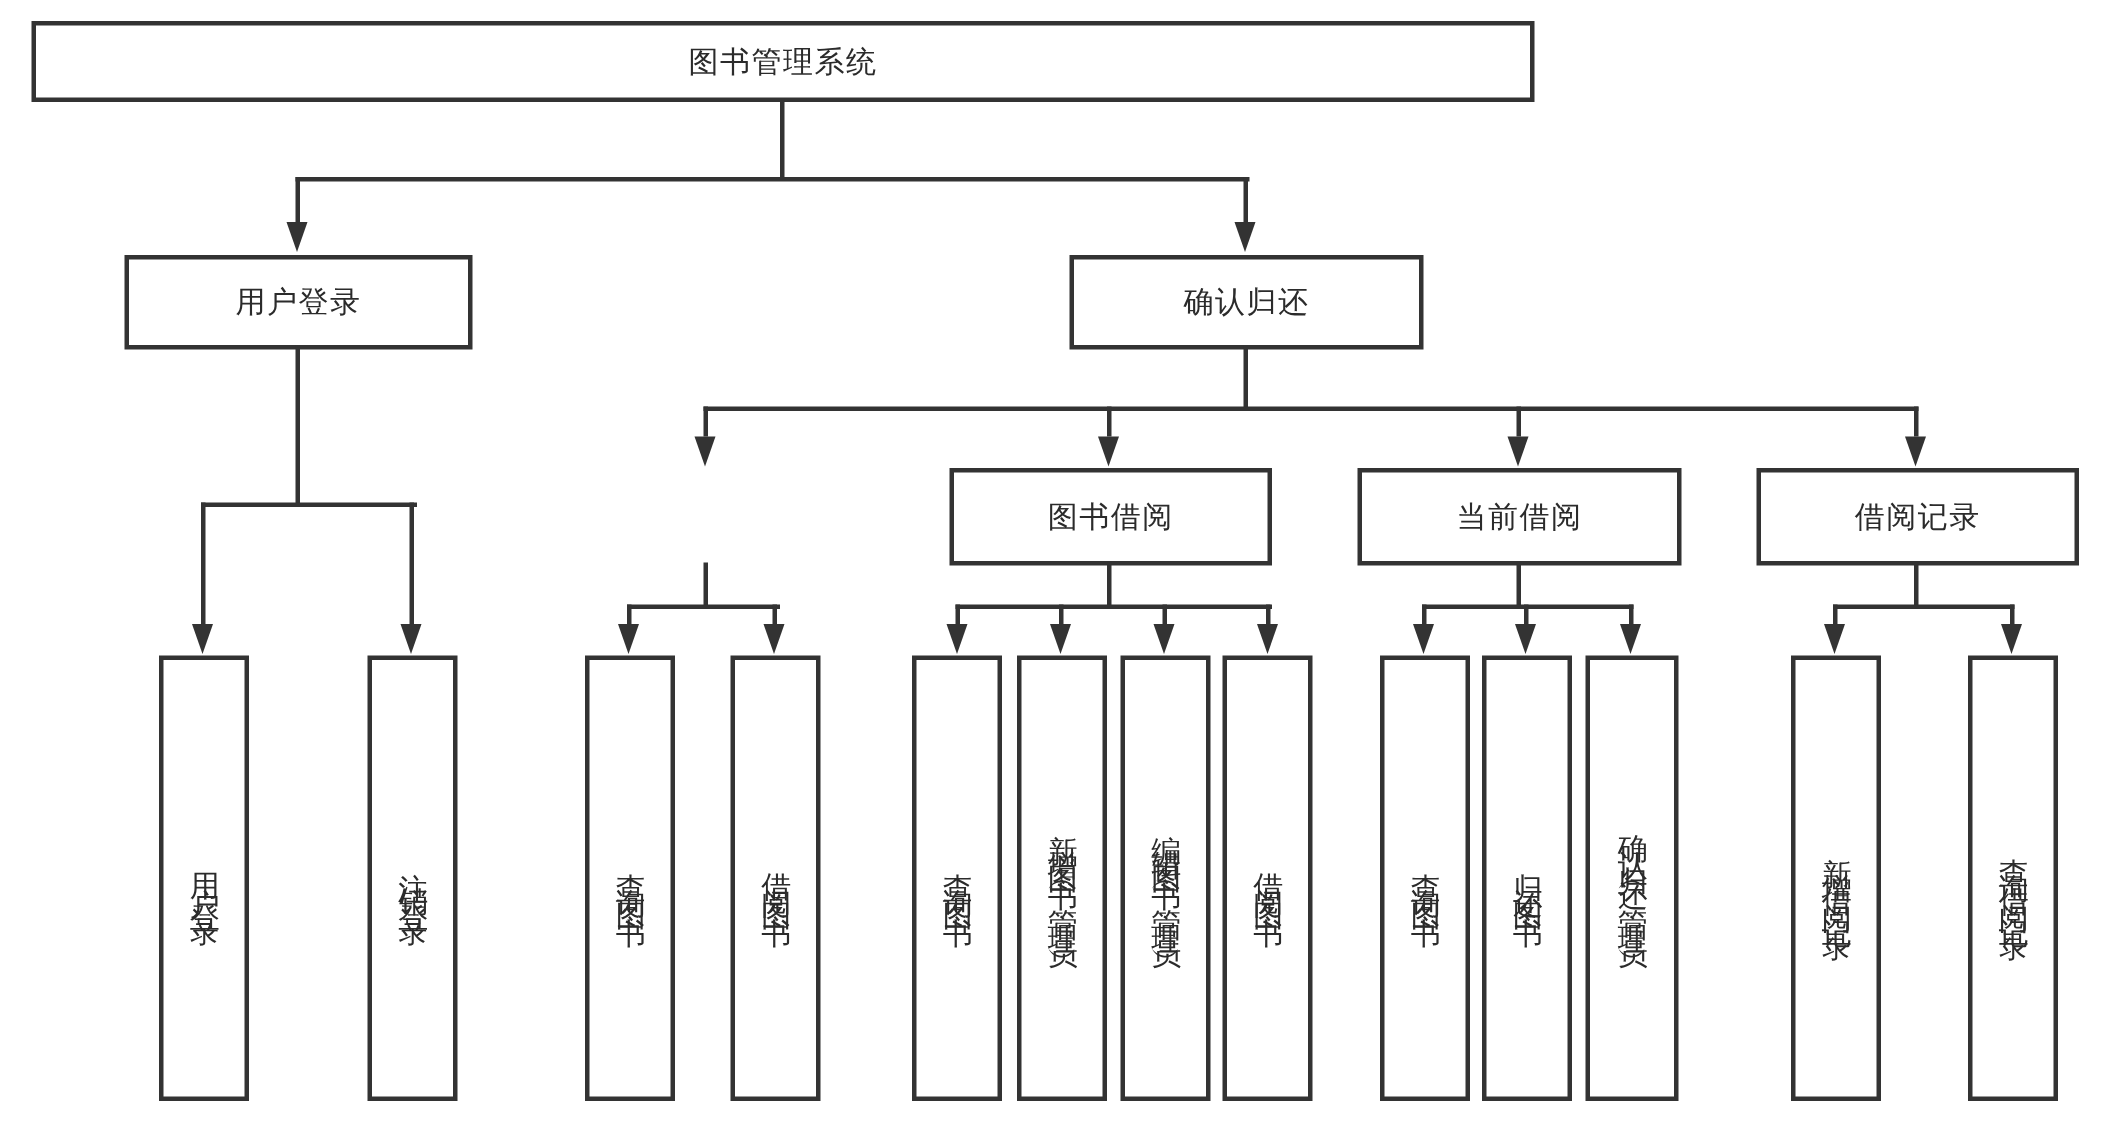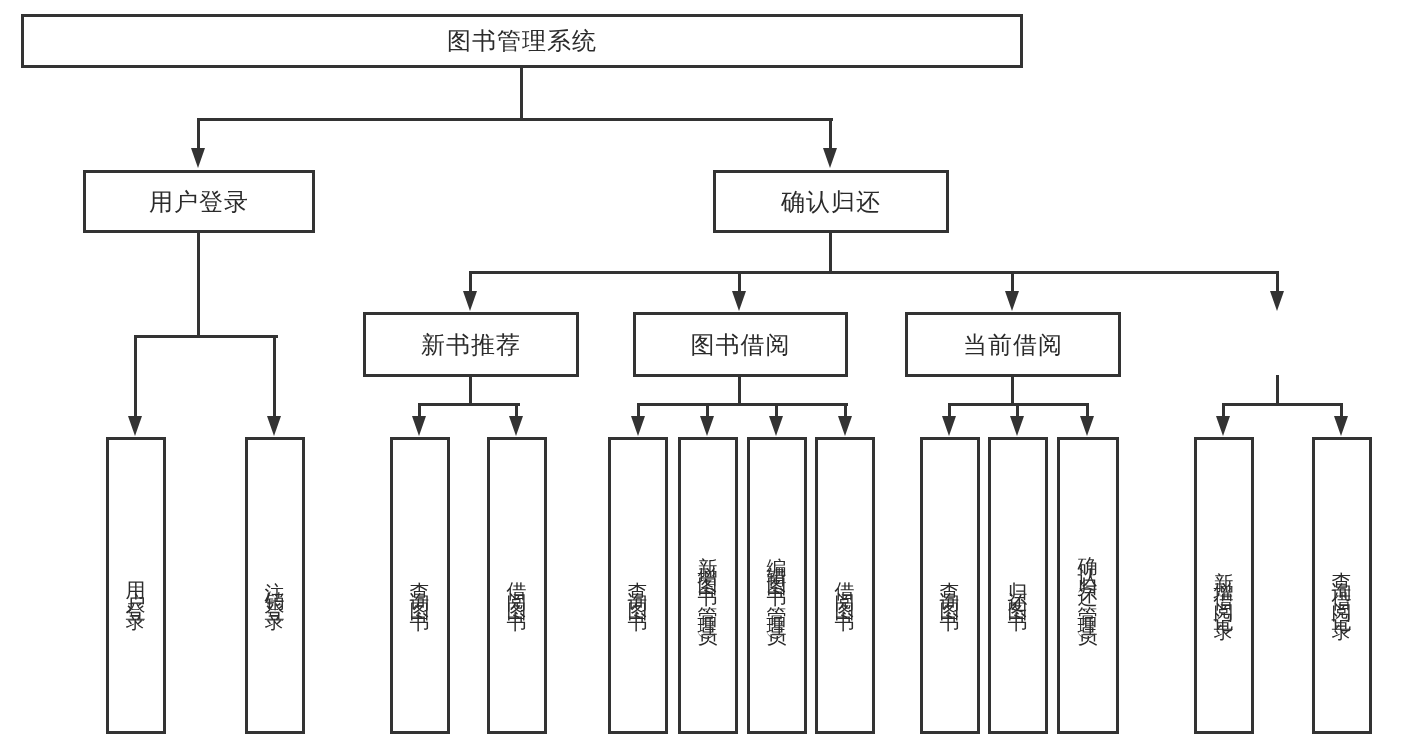--- a/index.html
+++ b/index.html
@@ -21,21 +21,21 @@
     overflow:hidden;
   }
   
   .box{
     position:absolute;
     border:3px solid var(--line);
     background:var(--background);
     display:flex;align-items:center;justify-content:center;
     color:var(--text);
   }
-  .h-box{font-size:24px;letter-spacing:1px;white-space:nowrap;}
+  .h-box{font-size:20px;letter-spacing:1px;white-space:nowrap;}
   .v-box{
     font-size:20px;
     writing-mode:vertical-rl;
     text-orientation:mixed;
     letter-spacing:10px;
     line-height:1;
     white-space:nowrap;
   }
   
   .vline,.hline{position:absolute;background:var(--line);}
@@ -80,23 +80,23 @@
   <div class="drop" style="left:134px;top:335px;height:81px"></div>
   <div class="drop" style="left:273px;top:335px;height:81px"></div>
 
   <div class="vline" style="left:829px;top:230px;height:44px"></div>
   <div class="hline" style="left:469px;top:271px;width:810px"></div>
   <div class="drop" style="left:469px;top:271px;height:20px"></div>
   <div class="drop" style="left:738px;top:271px;height:20px"></div>
   <div class="drop" style="left:1011px;top:271px;height:20px"></div>
   <div class="drop" style="left:1276px;top:271px;height:20px"></div>
 
-  <div class="box h-box" style="left:363px;top:312px;width:216px;height:65px">新书推荐</div>
   <div class="box h-box" style="left:905px;top:312px;width:216px;height:65px">当前借阅</div>
   <div class="box h-box" style="left:633px;top:312px;width:215px;height:65px">图书借阅</div>
+  <div class="box h-box" style="left:1171px;top:312px;width:215px;height:65px">借阅记录</div>
 
   <div class="vline" style="left:469px;top:375px;height:31px"></div>
   <div class="hline" style="left:418px;top:403px;width:102px"></div>
   <div class="drop" style="left:418px;top:403px;height:13px"></div>
   <div class="drop" style="left:515px;top:403px;height:13px"></div>
 
   <div class="vline" style="left:738px;top:375px;height:31px"></div>
   <div class="hline" style="left:637px;top:403px;width:211px"></div>
   <div class="drop" style="left:637px;top:403px;height:13px"></div>
   <div class="drop" style="left:706px;top:403px;height:13px"></div>

